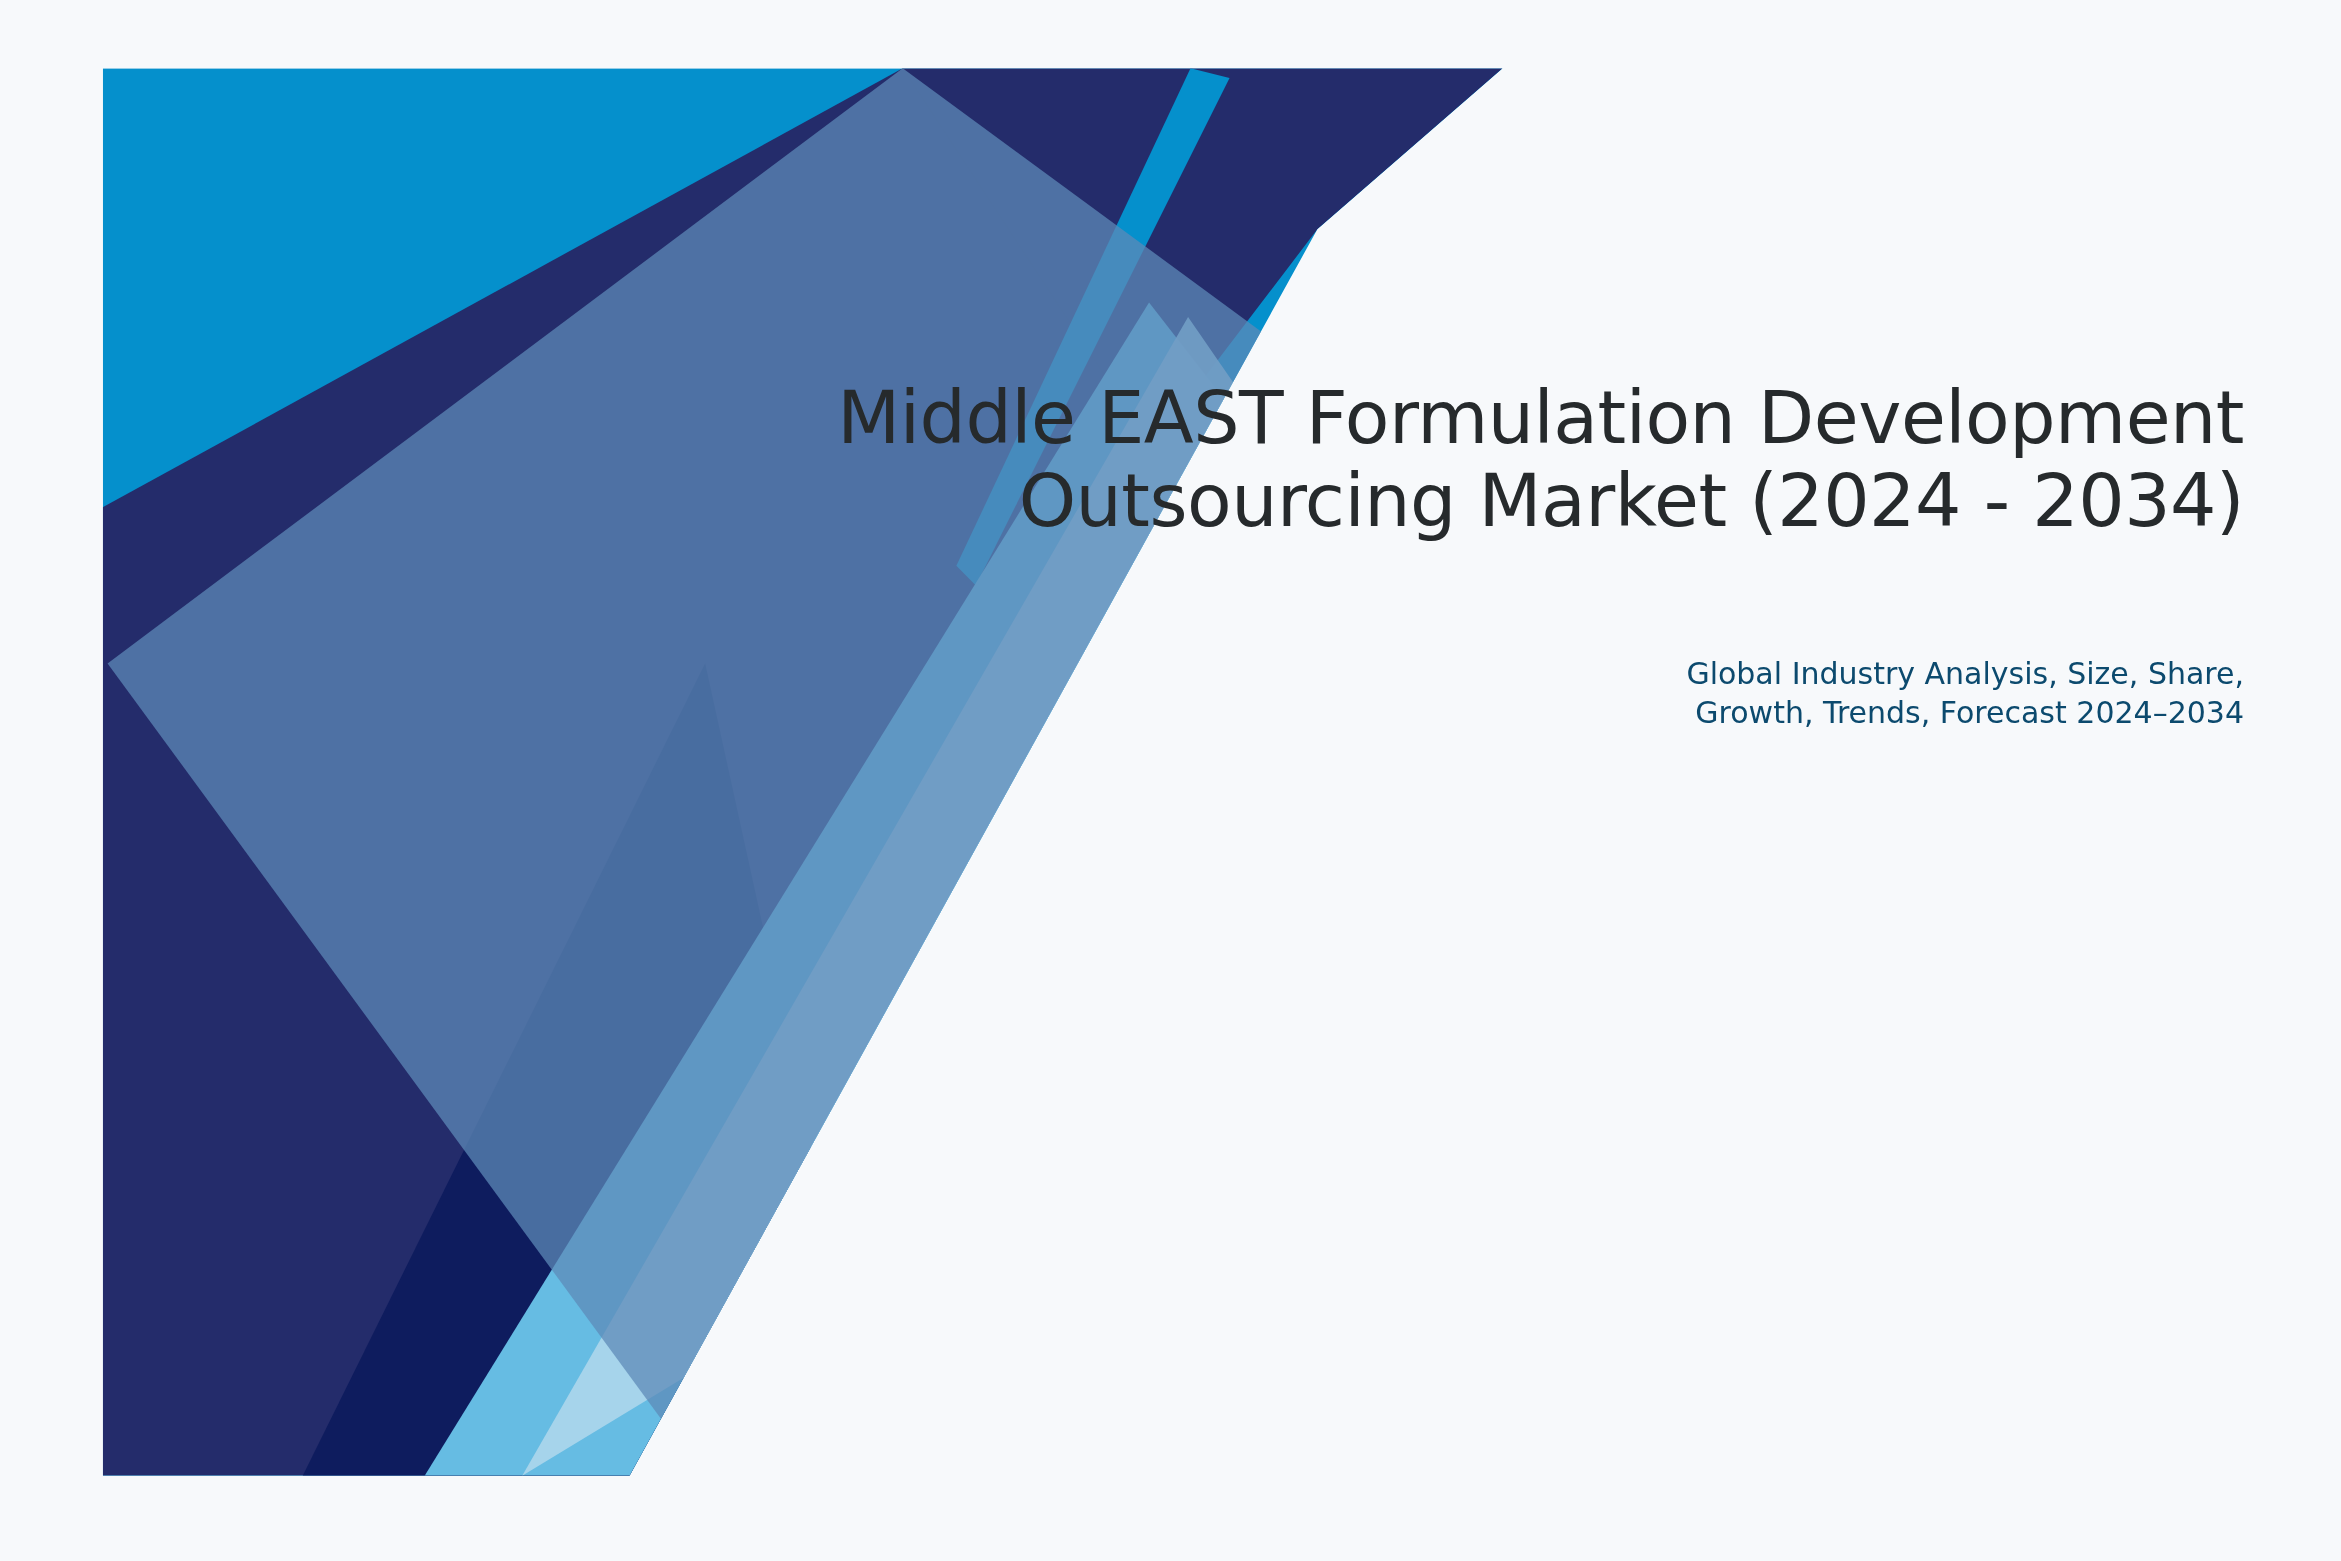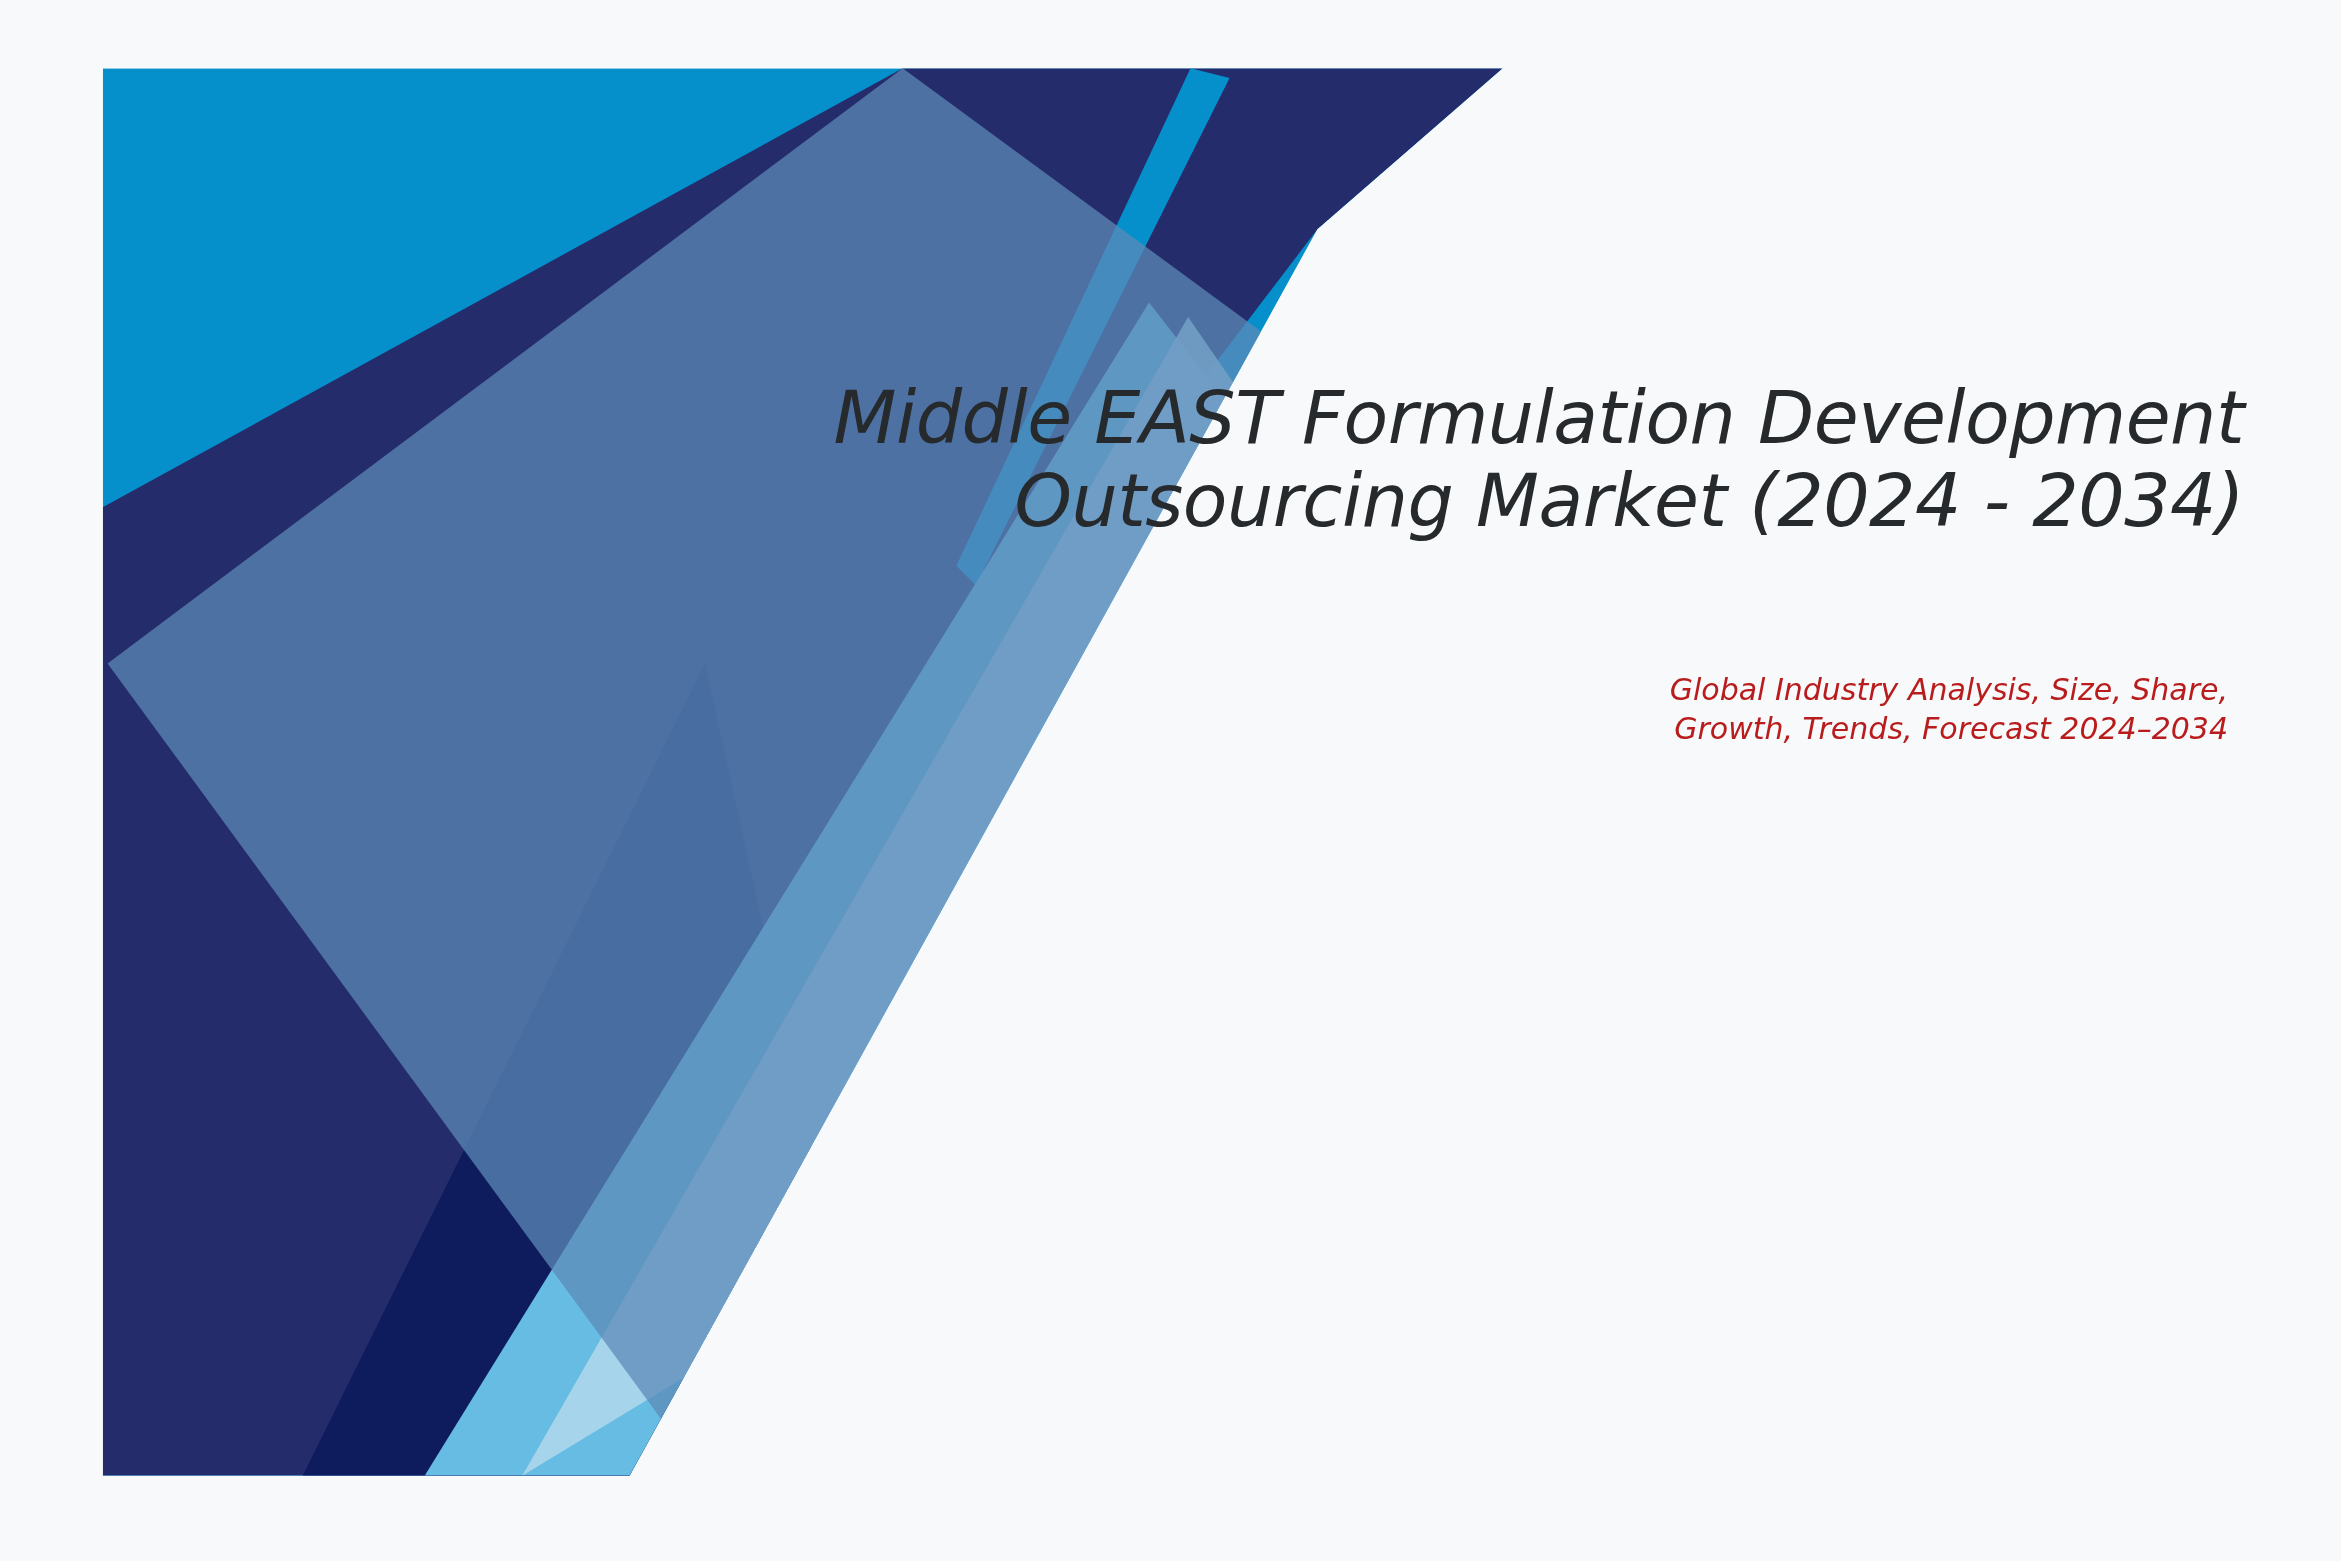--- a/index.html
+++ b/index.html
@@ -26,21 +26,20 @@
     display: block;
     width: 2342px;
     height: 1561px;
   }
   #text-layer {
     position: absolute;
     left: 0;
     top: 0;
     width: 2342px;
     height: 1561px;
-    font-style: italic;
   }
   #title-block {
     position: absolute;
     left: 707px;
     top: 376px;
     width: 1537px;
     text-align: right;
   }
   #page-title {
     position: relative;
@@ -55,26 +54,26 @@
     white-space: pre-line;
   }
   #subtitle-block {
     position: absolute;
     left: 1415px;
     top: 654px;
     width: 829px;
     text-align: right;
   }
   #page-subtitle {
-    margin: 16px;
+    margin: 0;
     font-family: "DejaVu Sans", sans-serif;
     font-weight: 400;
     font-size: 30px;
     line-height: 1.30;
-    color: #b91c1c;
+    color: #0c4a6e;
     white-space: pre-line;
   }
 </style>
 </head>
 <body>
 
 <div id="page">
 
   <div id="artwork">
     <svg viewBox="0 0 4800 3200" xmlns="http://www.w3.org/2000/svg" aria-hidden="true">

